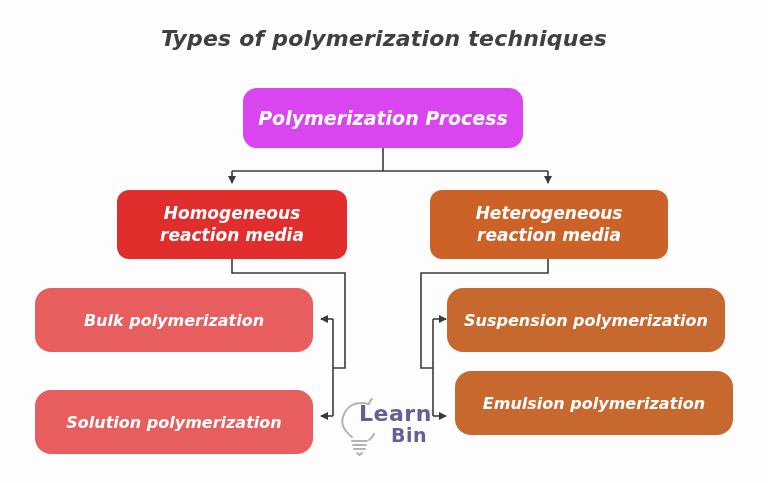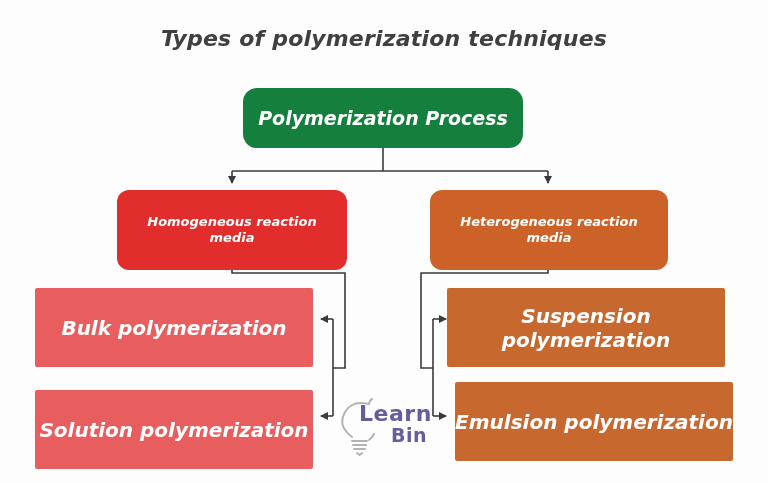--- a/index.html
+++ b/index.html
@@ -34,32 +34,32 @@
     font-weight:bold;
     font-style:italic;
     box-sizing:border-box;
   }
   .node-root {
     left:243px; top:88px; width:280px; height:60px;
     border-radius:14px;
     font-size:19px;
   }
   .node-branch {
-    top:190px; height:80px;
+    top:190px; height:69px;
     border-radius:12px;
-    font-size:13px;
+    font-size:17px;
     line-height:1.25;
     padding:0 28px;
   }
   .node-branch.left  { left:117px; width:230px; }
   .node-branch.right { left:430px; width:238px; }
   .node-leaf {
-    width:278px; height:79px;
-    border-radius:2px;
-    font-size:20px;
+    width:278px; height:64px;
+    border-radius:16px;
+    font-size:16px;
   }
   .leaf-bulk       { left:35px;  top:288px; }
   .leaf-solution   { left:35px;  top:371px; }
   .leaf-suspension { left:447px; top:288px; }
   .leaf-emulsion   { left:455px; top:371px; }
   .connectors {
     position:absolute; left:0; top:0;
     width:768px; height:483px;
     pointer-events:none;
   }
@@ -104,33 +104,33 @@
       <path class="line" d="M333,319 H321" marker-end="url(#arrow)"></path>
       <path class="line" d="M333,416 H321" marker-end="url(#arrow)"></path>
 
       <path class="line" d="M548,252 V273 H421 V368 H433"></path>
       <path class="line" d="M433,319 V416"></path>
       <path class="line" d="M433,319 H446" marker-end="url(#arrow)"></path>
       <path class="line" d="M433,416 H446" marker-end="url(#arrow)"></path>
     </g>
   </svg>
 
-  <div class="node node-root" style="background: #15803d;">Polymerization Process</div>
+  <div class="node node-root" style="background: #d946ef;">Polymerization Process</div>
 
   <div class="node node-branch left" style="background: rgb(226, 45, 45);">Homogeneous reaction media</div>
 
   <div class="node node-branch right" style="background: rgb(204, 98, 39);">Heterogeneous reaction media</div>
 
   <div class="node node-leaf leaf-bulk" style="background: rgb(232, 93, 93);">Bulk polymerization</div>
 
   <div class="node node-leaf leaf-solution" style="background: rgb(232, 93, 93); margin-top: 19px;">Solution polymerization</div>
 
   <div class="node node-leaf leaf-suspension" style="background: rgb(199, 104, 47);">Suspension polymerization</div>
 
-  <div class="node node-leaf leaf-emulsion" style="background: rgb(199, 104, 47); margin-top: 11px;">Emulsion polymerization</div>
+  <div class="node node-leaf leaf-emulsion" style="background: rgb(199, 104, 47);">Emulsion polymerization</div>
 
   <div class="logo">
     <svg class="bulb" width="44" height="62" viewBox="0 0 44 62">
       <g fill="none" stroke-width="2" stroke-linecap="round" stroke="#b3b3b3">
         <path d="M31,7 Q32,3 34,2"></path>
         <path d="M31,7 Q14,3 7,15 Q1,26 8,34 Q11,38 14,40"></path>
         <path d="M31,43 Q34,41 36,37"></path>
         <path d="M14,44 H29"></path>
         <path d="M15,48 H28"></path>
         <path d="M16,52 H27"></path>

